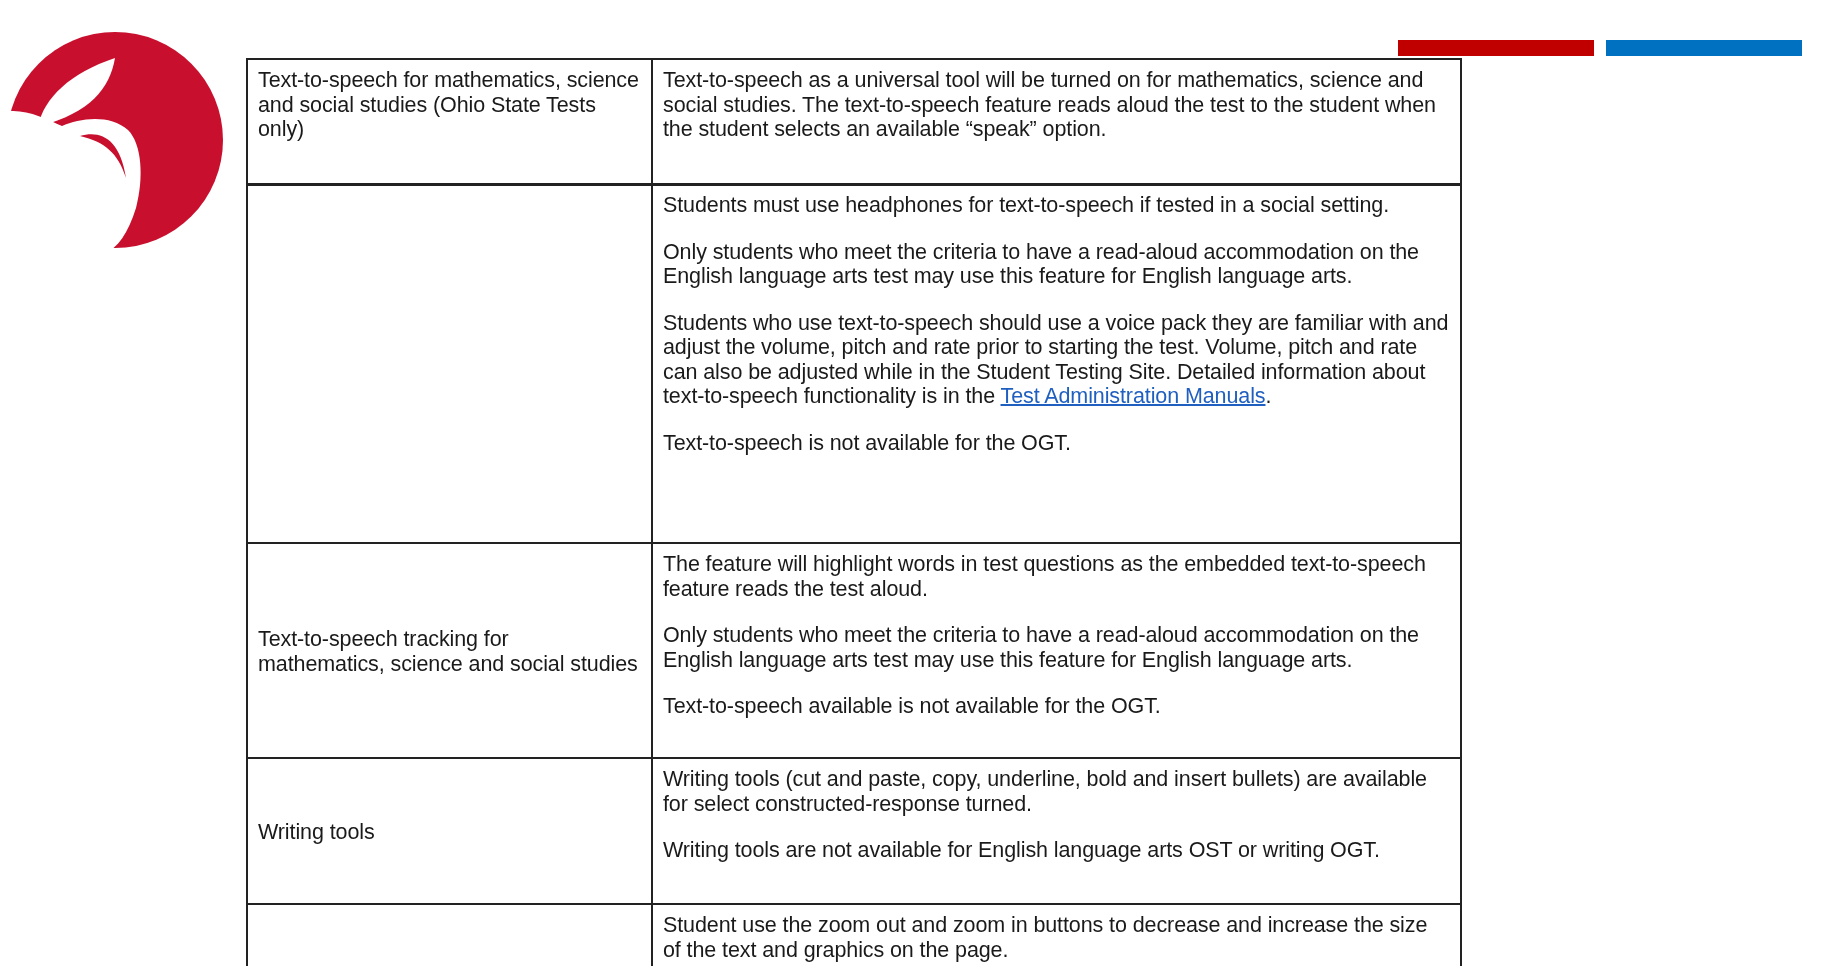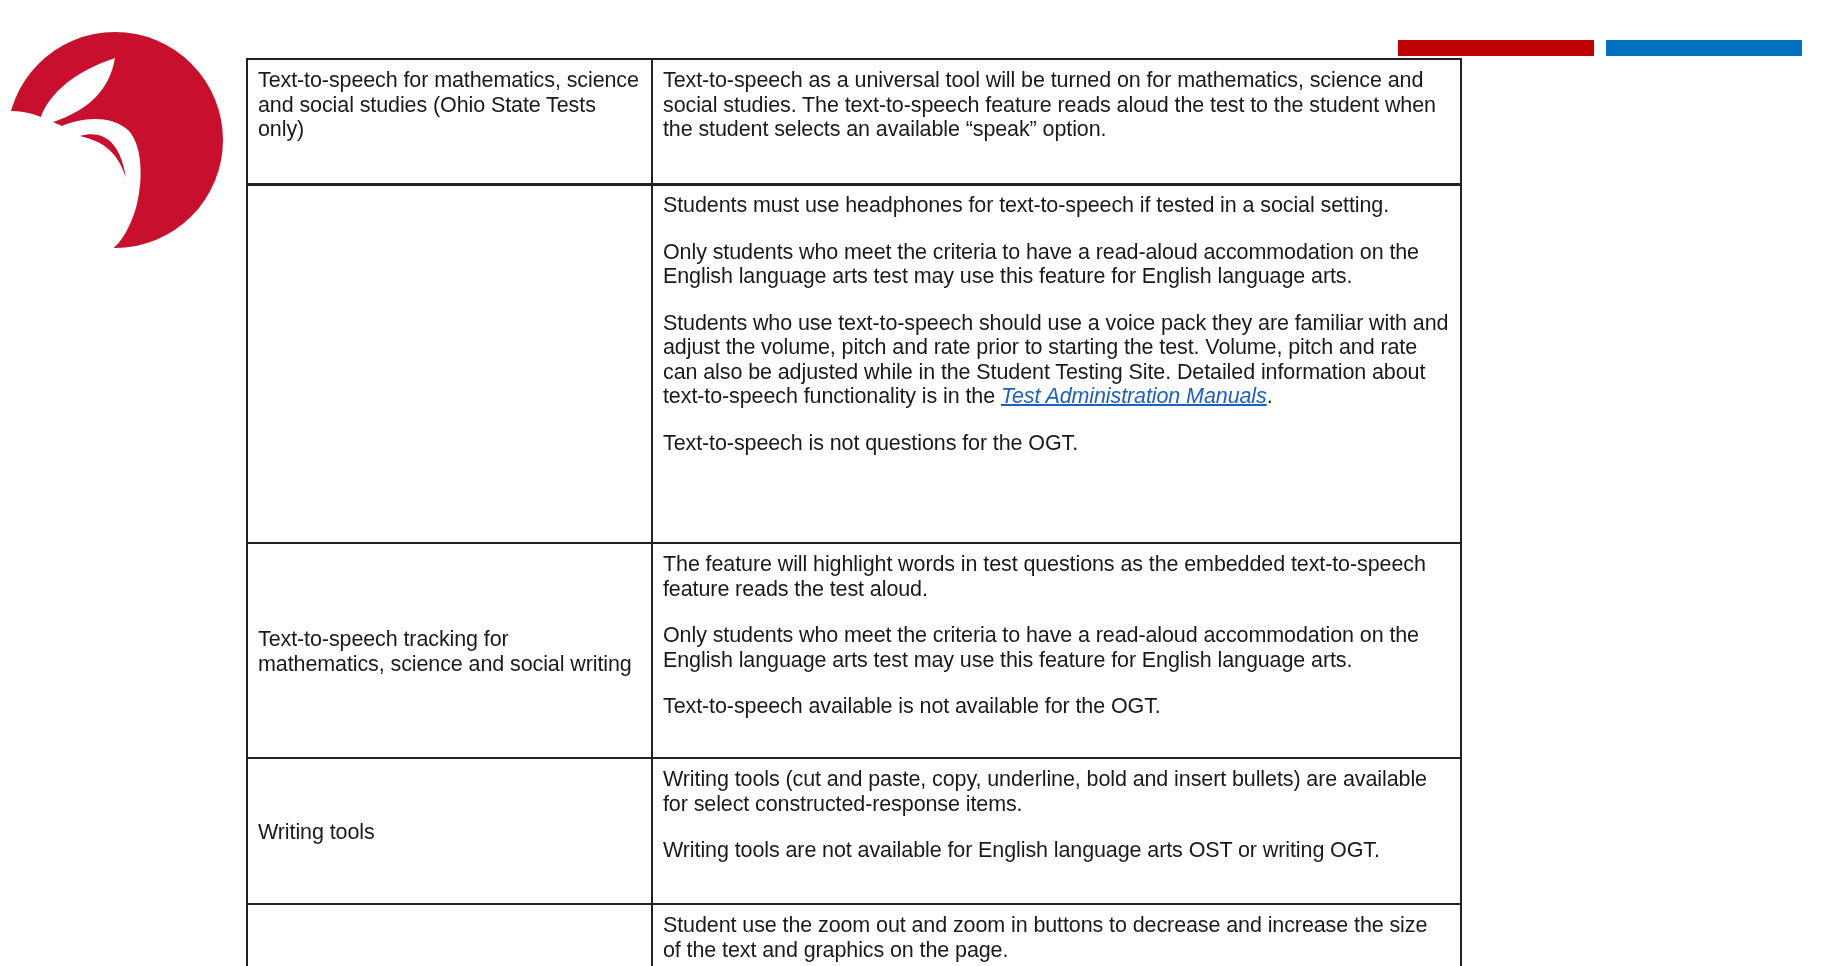--- a/index.html
+++ b/index.html
@@ -25,21 +25,21 @@
     font-size: 21.5px; line-height: 24.5px;
     letter-spacing: -0.1px;
   }
   table.doc td.col1 { width: 383px; }
   table.doc td.mid { vertical-align: middle; }
   #t1 { top: 58px; }
   #t1 td { height: 110px; }
   #t2 { top: 183px; }
   .para { margin: 0 0 22px 0; }
   .para:last-child { margin-bottom: 8px; }
-  a.link { color: #1f5fbf; text-decoration: underline; text-decoration-thickness: 2px; font-style: italic; }
+  a.link { color: #1f5fbf; text-decoration: underline; text-decoration-thickness: 2px; }
 </style>
 </head>
 <body>
 
 <svg class="logo" viewBox="0 0 225 245" xmlns="http://www.w3.org/2000/svg">
   <circle cx="115" cy="122" r="108" fill="#c8102e"></circle>
 
   <path d="M0 95 C 20 88, 45 100, 62 108 C 80 100, 110 96, 128 112 C 142 126, 144 160, 136 190 C 128 215, 118 230, 104 236 C 80 232, 40 212, 18 190 C 5 175, 0 160, 0 150 Z" fill="#ffffff"></path>
 
   <path d="M38 108 C 44 80, 70 55, 115 40 C 110 70, 90 95, 40 108 Z" fill="#ffffff"></path>
@@ -66,39 +66,39 @@
 <table class="doc" id="t2">
   <tbody>
       <tr>
     <td class="col1" style="height:343px">
       <span></span>
     </td>
     <td>
       <div class="para">Students must use headphones for text-to-speech if tested in a social setting.</div>
       <div class="para">Only students who meet the criteria to have a read-aloud accommodation on the English language arts test may use this feature for English language arts.</div>
       <div class="para"><span>Students who use text-to-speech should use a voice pack they are familiar with and adjust the volume, pitch and rate prior to starting the test. Volume, pitch and rate can also be adjusted while in the Student Testing Site. Detailed information about text-to-speech functionality is in the </span><a class="link" href="#">Test Administration Manuals</a><span>.</span></div>
-      <div class="para">Text-to-speech is not questions for the OGT.</div>
+      <div class="para">Text-to-speech is not available for the OGT.</div>
     </td>
   </tr>
   <tr>
     <td class="col1 mid" style="height:199px">
-      <span>Text-to-speech tracking for mathematics, science and social writing</span>
+      <span>Text-to-speech tracking for mathematics, science and social studies</span>
     </td>
     <td>
       <div class="para">The feature will highlight words in test questions as the embedded text-to-speech feature reads the test aloud.</div>
       <div class="para">Only students who meet the criteria to have a read-aloud accommodation on the English language arts test may use this feature for English language arts.</div>
       <div class="para">Text-to-speech available is not available for the OGT.</div>
     </td>
   </tr>
   <tr>
     <td class="col1 mid" style="height:130px">
       <span>Writing tools</span>
     </td>
     <td>
-      <div class="para">Writing tools (cut and paste, copy, underline, bold and insert bullets) are available for select constructed-response items.</div>
+      <div class="para">Writing tools (cut and paste, copy, underline, bold and insert bullets) are available for select constructed-response turned.</div>
       <div class="para">Writing tools are not available for English language arts OST or writing OGT.</div>
     </td>
   </tr>
   <tr>
     <td class="col1" style="height:90px; vertical-align:bottom; padding-bottom:20px">
       <span>Zoom</span>
     </td>
     <td>
       <div class="para">Student use the zoom out and zoom in buttons to decrease and increase the size of the text and graphics on the page.</div>
     </td>

